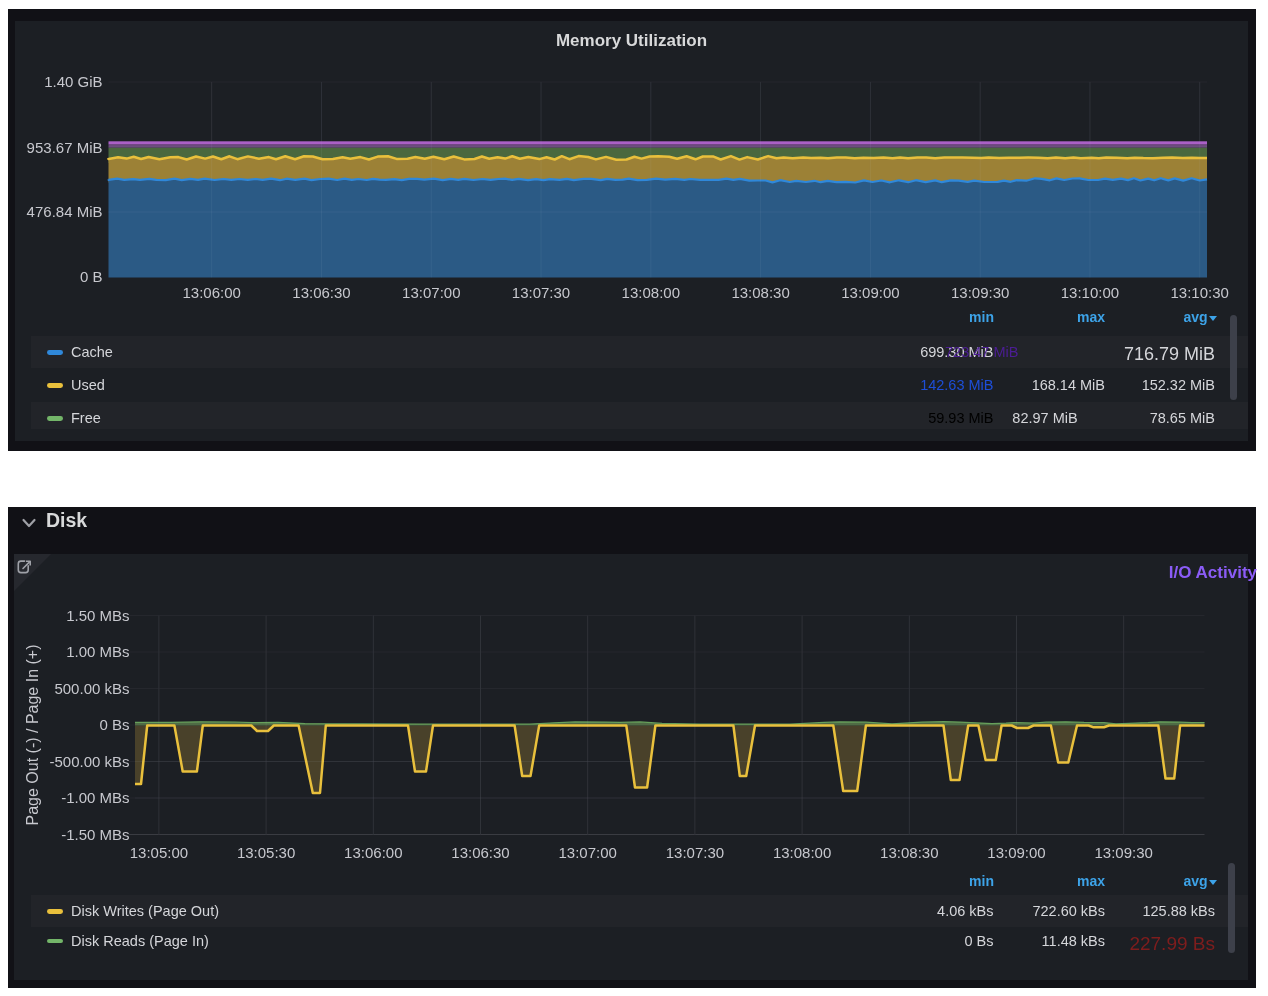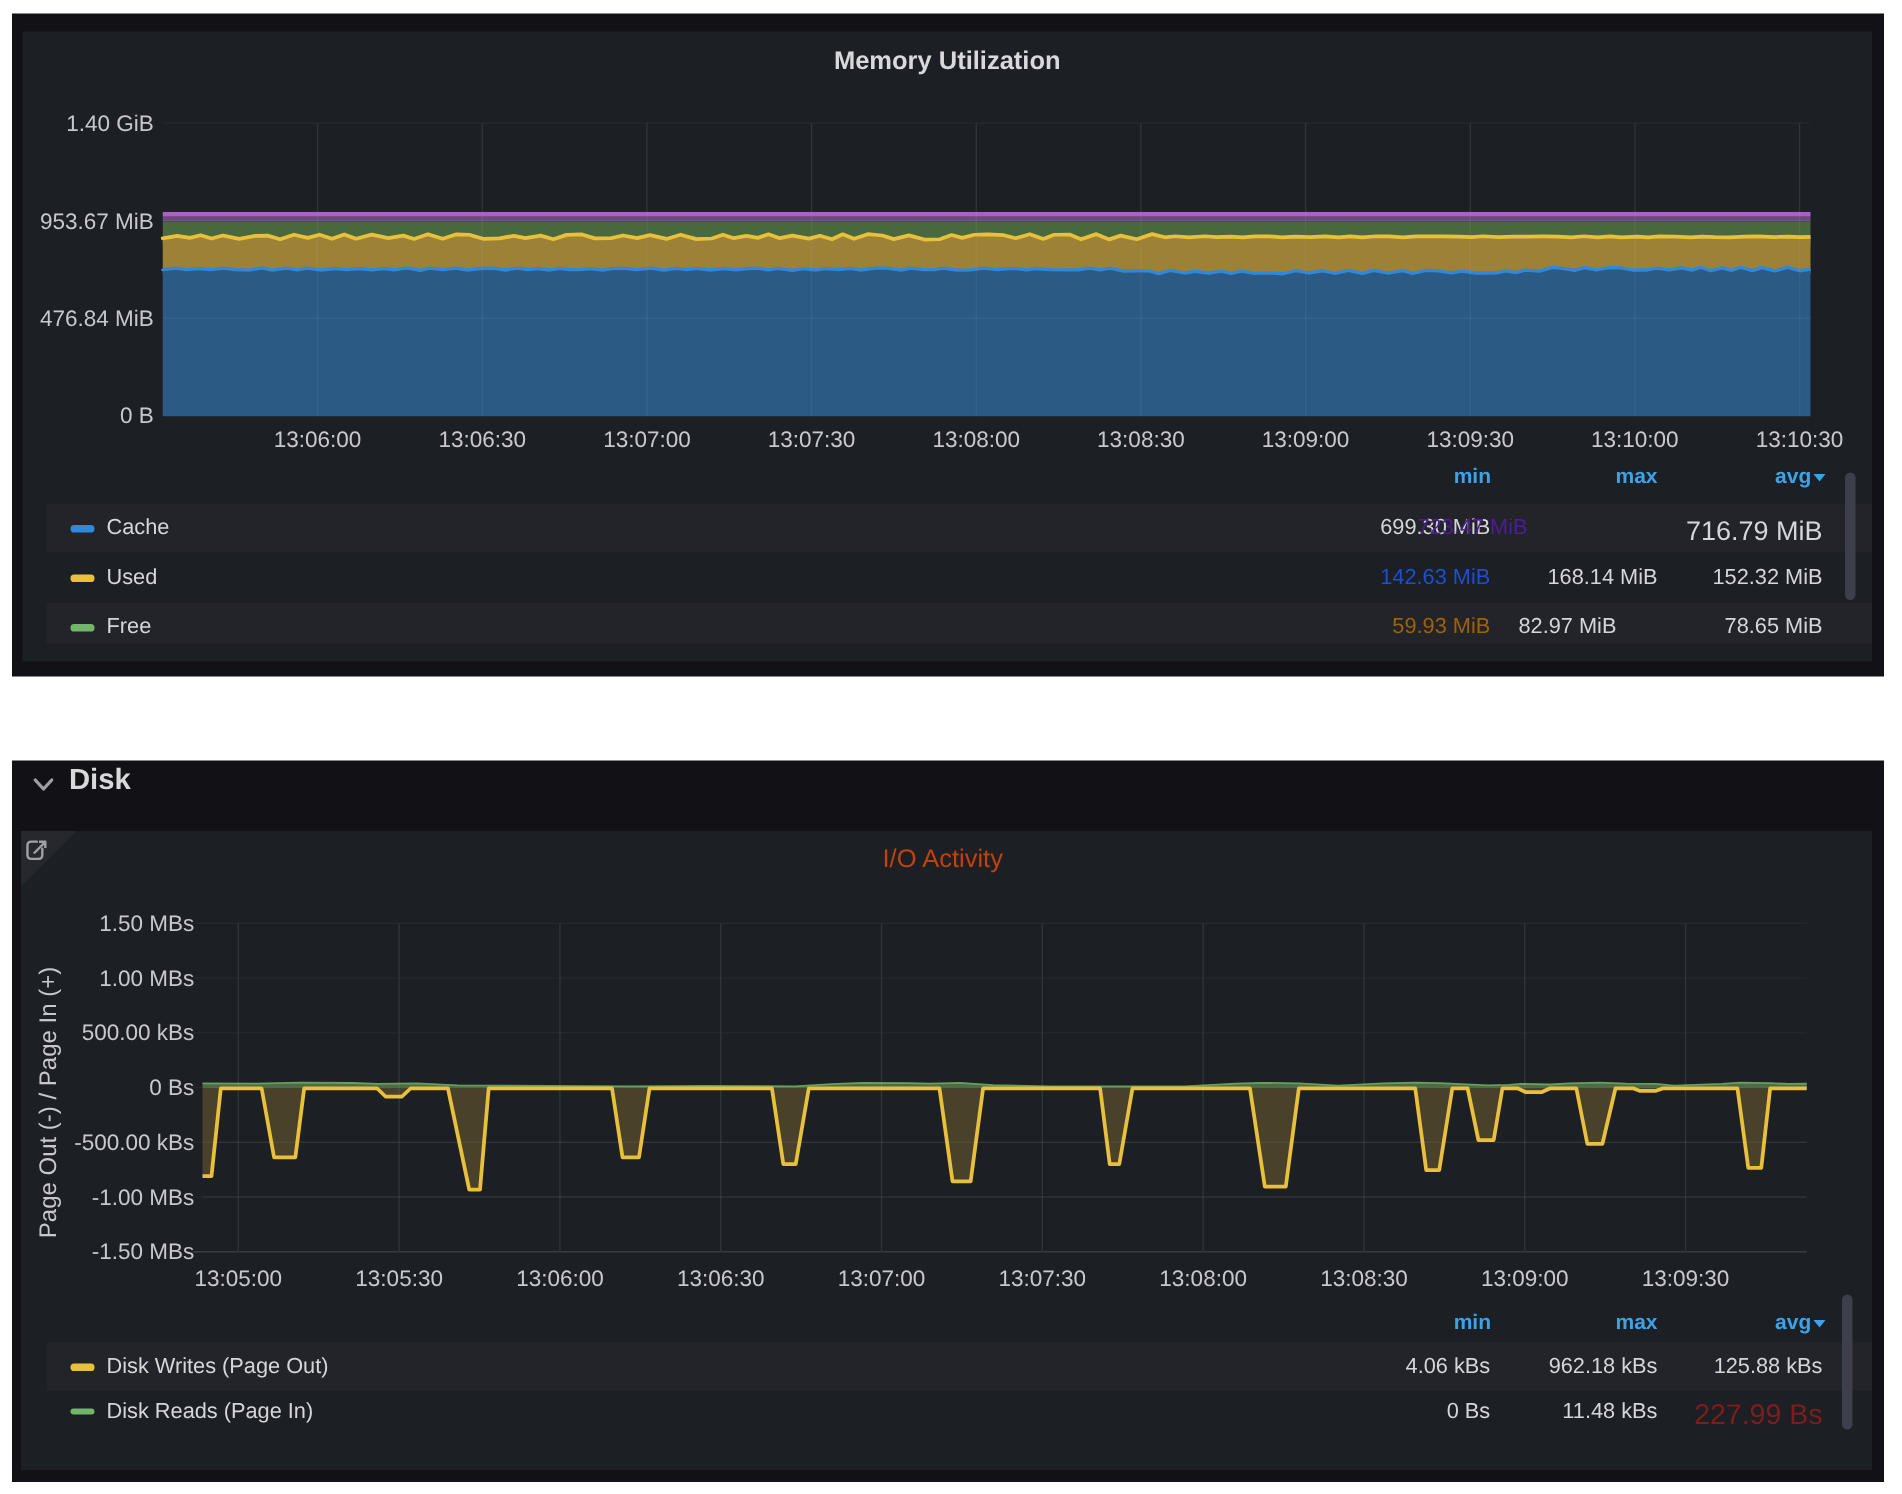--- a/index.html
+++ b/index.html
@@ -66,37 +66,37 @@
 <div style="position:absolute;left:833.5px;top:344.0px;width:160px;text-align:right;font-size:14.5px;color:#d5d6da">699.30 MiB</div>
 <div style="position:absolute;left:945px;top:344.0px;width:160px;font-size:14.5px;color:#4c1d95">723.47 MiB</div>
 <div style="position:absolute;left:1055px;top:344.0px;width:160px;text-align:right;font-size:18px;color:#d5d6da">716.79 MiB</div>
 <div style="position:absolute;left:46.5px;top:382.8px;width:16px;height:4.8px;border-radius:2.4px;background:#e9c03c"></div>
 <div style="position:absolute;left:71px;top:376.7px;font-size:14.5px;color:#d5d6da">Used</div>
 <div style="position:absolute;left:833.5px;top:376.7px;width:160px;text-align:right;font-size:14.5px;color:#1d4ed8">142.63 MiB</div>
 <div style="position:absolute;left:945px;top:376.7px;width:160px;text-align:right;font-size:14.5px;color:#d5d6da">168.14 MiB</div>
 <div style="position:absolute;left:1055px;top:376.7px;width:160px;text-align:right;font-size:14.5px;color:#d5d6da">152.32 MiB</div>
 <div style="position:absolute;left:46.5px;top:416.0px;width:16px;height:4.8px;border-radius:2.4px;background:#73b569"></div>
 <div style="position:absolute;left:71px;top:409.9px;font-size:14.5px;color:#d5d6da">Free</div>
-<div style="position:absolute;left:833.5px;top:409.9px;width:160px;text-align:right;font-size:14.5px;color:#a16207">59.93 MiB</div>
+<div style="position:absolute;left:833.5px;top:409.9px;width:160px;text-align:right;font-size:14.5px;color:#000000">59.93 MiB</div>
 <div style="position:absolute;left:965px;top:409.9px;width:160px;text-align:center;font-size:14.5px;color:#d5d6da">82.97 MiB</div>
 <div style="position:absolute;left:1055px;top:409.9px;width:160px;text-align:right;font-size:14.5px;color:#d5d6da">78.65 MiB</div>
 <div style="position:absolute;left:1229.8px;top:315px;width:7.2px;height:85px;border-radius:4px;background:#3d404a"></div>
 <div class="abs" style="left:8px;top:507px;width:1248px;height:481px;background:#111116"></div>
 <svg width="16" height="12" style="position:absolute;left:21px;top:517px">
     <path d="M2.5 3 L8 9 L13.5 3" stroke="#9fa0a6" stroke-width="2.2" fill="none" stroke-linecap="round" stroke-linejoin="round"></path>
   </svg>
 <div class="abs" style="left:46px;top:508.5px;font-size:19.5px;font-weight:700;color:#d8d9da">Disk</div>
 <div class="abs" style="left:14px;top:554px;width:1234px;height:426px;background:#1c1f24"></div>
 <svg width="40" height="40" style="position:absolute;left:14px;top:554px">
 <polygon points="0,0 37,0 0,37" fill="#26282e"></polygon>
 <path d="M10.6 7.1 H6.9 Q4.3 7.1 4.3 9.7 V16 Q4.3 18.6 6.9 18.6 H11.6 Q14.2 18.6 14.2 16 V11.8" stroke="#9fa1a8" stroke-width="1.6" fill="none" stroke-linecap="round"></path>
 <path d="M9 14.5 L15.6 7.9" stroke="#9fa1a8" stroke-width="1.6" fill="none" stroke-linecap="round"></path>
 <path d="M12 7.2 H16.2 V11.4" stroke="#9fa1a8" stroke-width="1.6" fill="none" stroke-linejoin="round"></path>
 </svg>
-<div class="abs" style="left:0;top:563px;width:1257px;text-align:center;font-size:17px;font-weight:400;color:#c2410c">I/O Activity</div>
+<div class="abs" style="left:0;top:563px;width:1257px;text-align:right;font-size:17px;font-weight:700;color:#8b5cf6">I/O Activity</div>
 <svg width="1268" height="996" style="position:absolute;left:0;top:0" font-family="Liberation Sans, sans-serif">
     <line x1="128.5" y1="615.5" x2="1204.5" y2="615.5" stroke="#25272d" stroke-width="1"></line>
     <line x1="128.5" y1="652.0" x2="1204.5" y2="652.0" stroke="#25272d" stroke-width="1"></line>
     <line x1="128.5" y1="688.5" x2="1204.5" y2="688.5" stroke="#25272d" stroke-width="1"></line>
     <line x1="128.5" y1="725.0" x2="1204.5" y2="725.0" stroke="#25272d" stroke-width="1"></line>
     <line x1="128.5" y1="761.5" x2="1204.5" y2="761.5" stroke="#25272d" stroke-width="1"></line>
     <line x1="128.5" y1="798.0" x2="1204.5" y2="798.0" stroke="#25272d" stroke-width="1"></line>
     <line x1="128.5" y1="834.5" x2="1204.5" y2="834.5" stroke="#3a3c42" stroke-width="1"></line>
     <line x1="158.9" y1="615.5" x2="158.9" y2="834.5" stroke="#25272d" stroke-width="1"></line>
     <line x1="266.1" y1="615.5" x2="266.1" y2="834.5" stroke="#25272d" stroke-width="1"></line>
@@ -144,19 +144,19 @@
     <text x="37.5" y="735" text-anchor="middle" font-size="16" fill="#c7c8ce" transform="rotate(-90 37.5 735)">Page Out (-) / Page In (+)</text>
   </svg>
 <div style="position:absolute;left:31px;top:894.7px;width:1216.5px;height:32.2px;background:#222429"></div>
 <div style="position:absolute;left:894px;top:873px;width:100px;text-align:right;font-size:14px;font-weight:700;color:#3da3e8">min</div>
 <div style="position:absolute;left:1005px;top:873px;width:100px;text-align:right;font-size:14px;font-weight:700;color:#3da3e8">max</div>
 <div style="position:absolute;left:1107.5px;top:873px;width:100px;text-align:right;font-size:14px;font-weight:700;color:#3da3e8">avg</div>
 <div style="position:absolute;left:1209px;top:879.5px;width:0;height:0;border-left:4.5px solid transparent;border-right:4.5px solid transparent;border-top:5px solid #3da3e8"></div>
 <div style="position:absolute;left:46.5px;top:909.4px;width:16px;height:4.8px;border-radius:2.4px;background:#e9c03c"></div>
 <div style="position:absolute;left:71px;top:903.3px;font-size:14.5px;color:#d5d6da">Disk Writes (Page Out)</div>
 <div style="position:absolute;left:833.5px;top:903.3px;width:160px;text-align:right;font-size:14.5px;color:#d5d6da">4.06 kBs</div>
-<div style="position:absolute;left:945px;top:903.3px;width:160px;text-align:right;font-size:14.5px;color:#d5d6da">962.18 kBs</div>
+<div style="position:absolute;left:945px;top:903.3px;width:160px;text-align:right;font-size:14.5px;color:#d5d6da">722.60 kBs</div>
 <div style="position:absolute;left:1055px;top:903.3px;width:160px;text-align:right;font-size:14.5px;color:#d5d6da">125.88 kBs</div>
 <div style="position:absolute;left:46.5px;top:938.6px;width:16px;height:4.8px;border-radius:2.4px;background:#73b569"></div>
 <div style="position:absolute;left:71px;top:932.5px;font-size:14.5px;color:#d5d6da">Disk Reads (Page In)</div>
 <div style="position:absolute;left:833.5px;top:932.5px;width:160px;text-align:right;font-size:14.5px;color:#d5d6da">0 Bs</div>
 <div style="position:absolute;left:945px;top:932.5px;width:160px;text-align:right;font-size:14.5px;color:#d5d6da">11.48 kBs</div>
 <div style="position:absolute;left:1055px;top:932.5px;width:160px;text-align:right;font-size:19px;color:#7f1d1d">227.99 Bs</div>
 <div style="position:absolute;left:1228px;top:863px;width:7.2px;height:90px;border-radius:4px;background:#3d404a"></div>
 </body></html>

